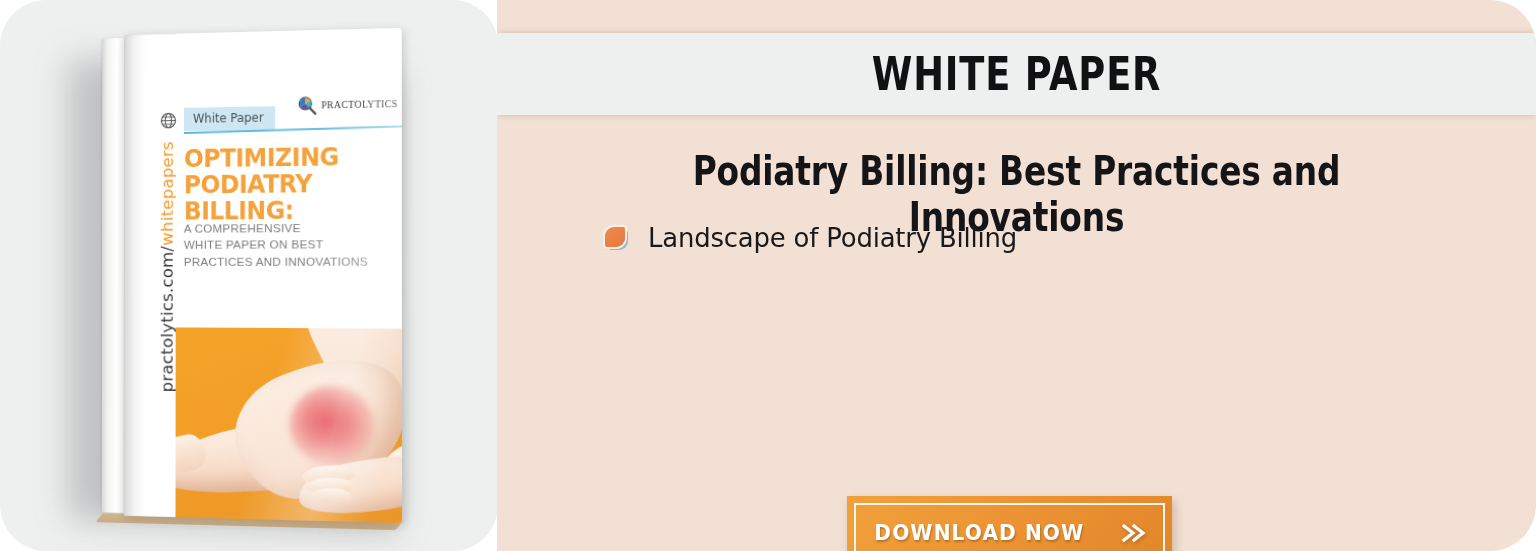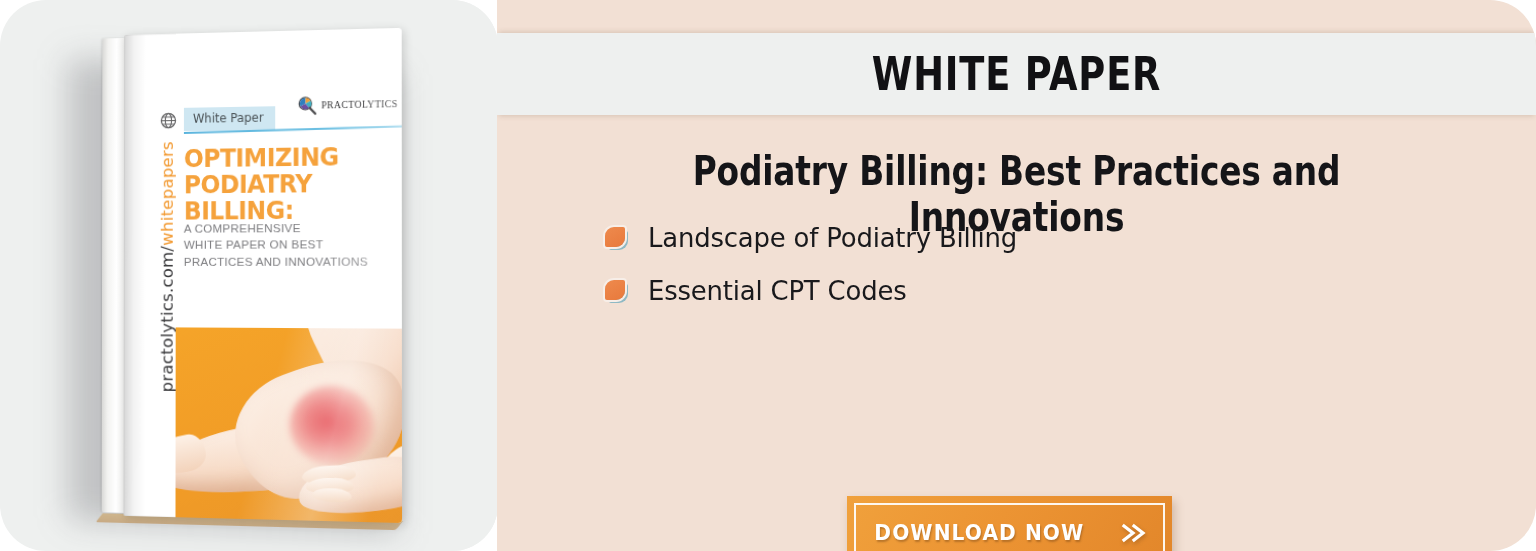--- a/index.html
+++ b/index.html
@@ -410,27 +410,20 @@
 
       <div class="bullet-row">
         <span class="bullet-mark">
           <span class="shade"></span>
             <span class="chip"></span>
         </span>
         <span class="bullet-text">Landscape of Podiatry Billing</span>
       </div>
 
 
-      <div class="bullet-row">
-        <span class="bullet-mark">
-          <span class="shade"></span>
-            <span class="chip"></span>
-        </span>
-        <span class="bullet-text">Essential CPT Codes</span>
-      </div>
 
     </div>
 
     <div id="dl-wrap">
       <button id="dl-button">
         <span id="dl-label">DOWNLOAD NOW</span>
         <span id="dl-chev">
           <svg width="30" height="24" viewBox="0 0 30 24">
             <polyline points="5,5 14,12 5,19" fill="none" stroke="#ffffff" stroke-width="3.2" stroke-linecap="square" stroke-linejoin="miter"></polyline>
             <polyline points="15,5 24,12 15,19" fill="none" stroke="#ffffff" stroke-width="3.2" stroke-linecap="square" stroke-linejoin="miter"></polyline>

